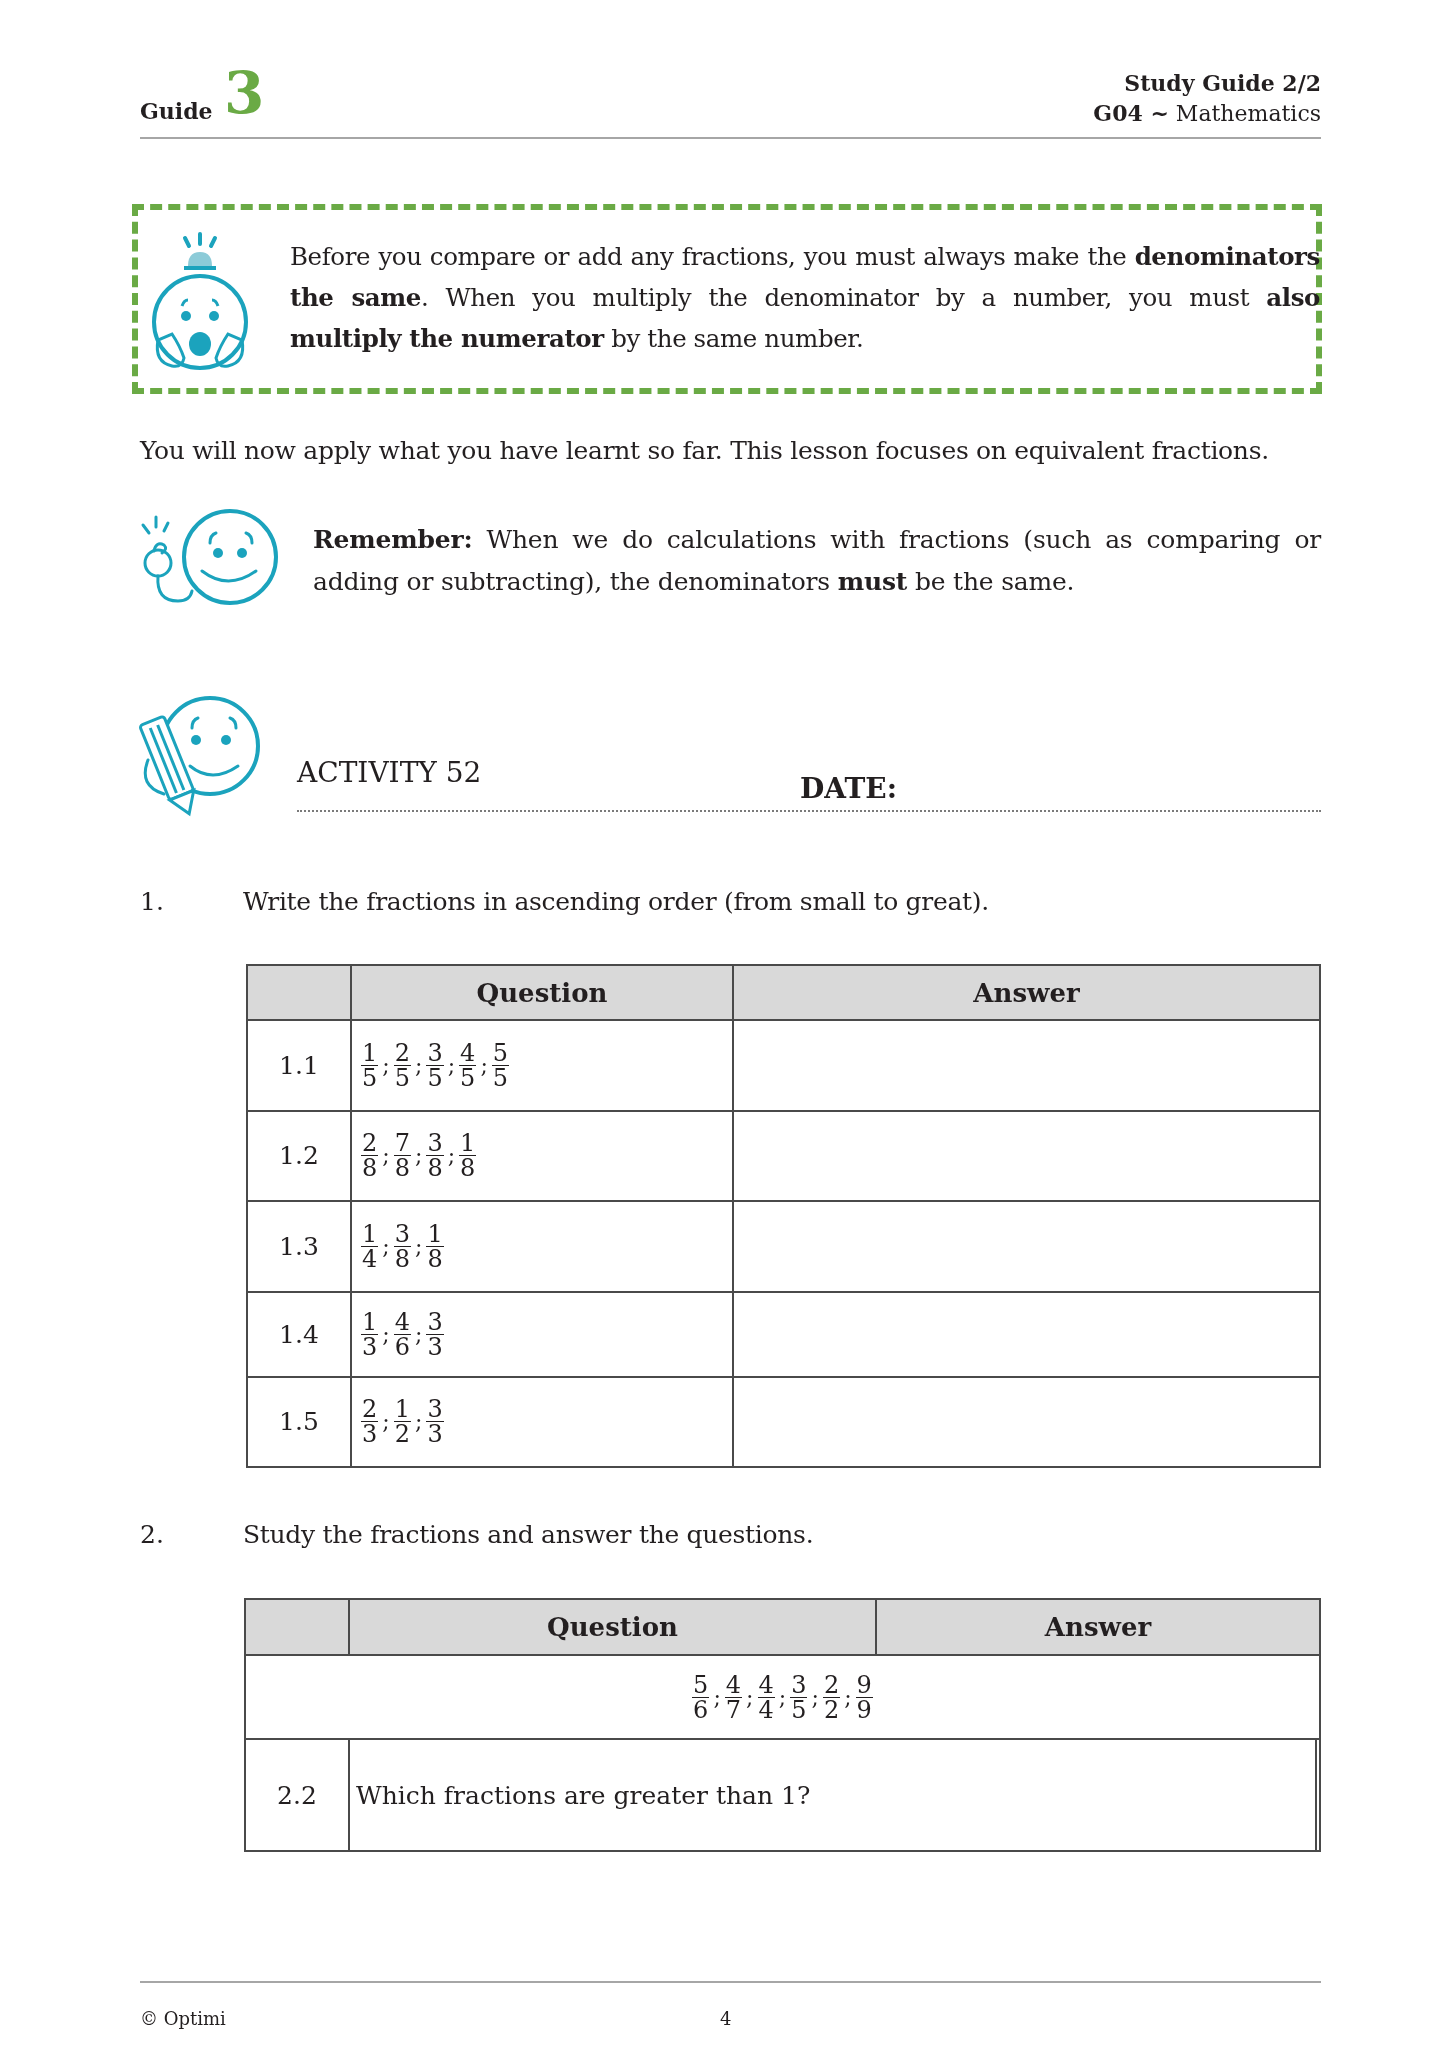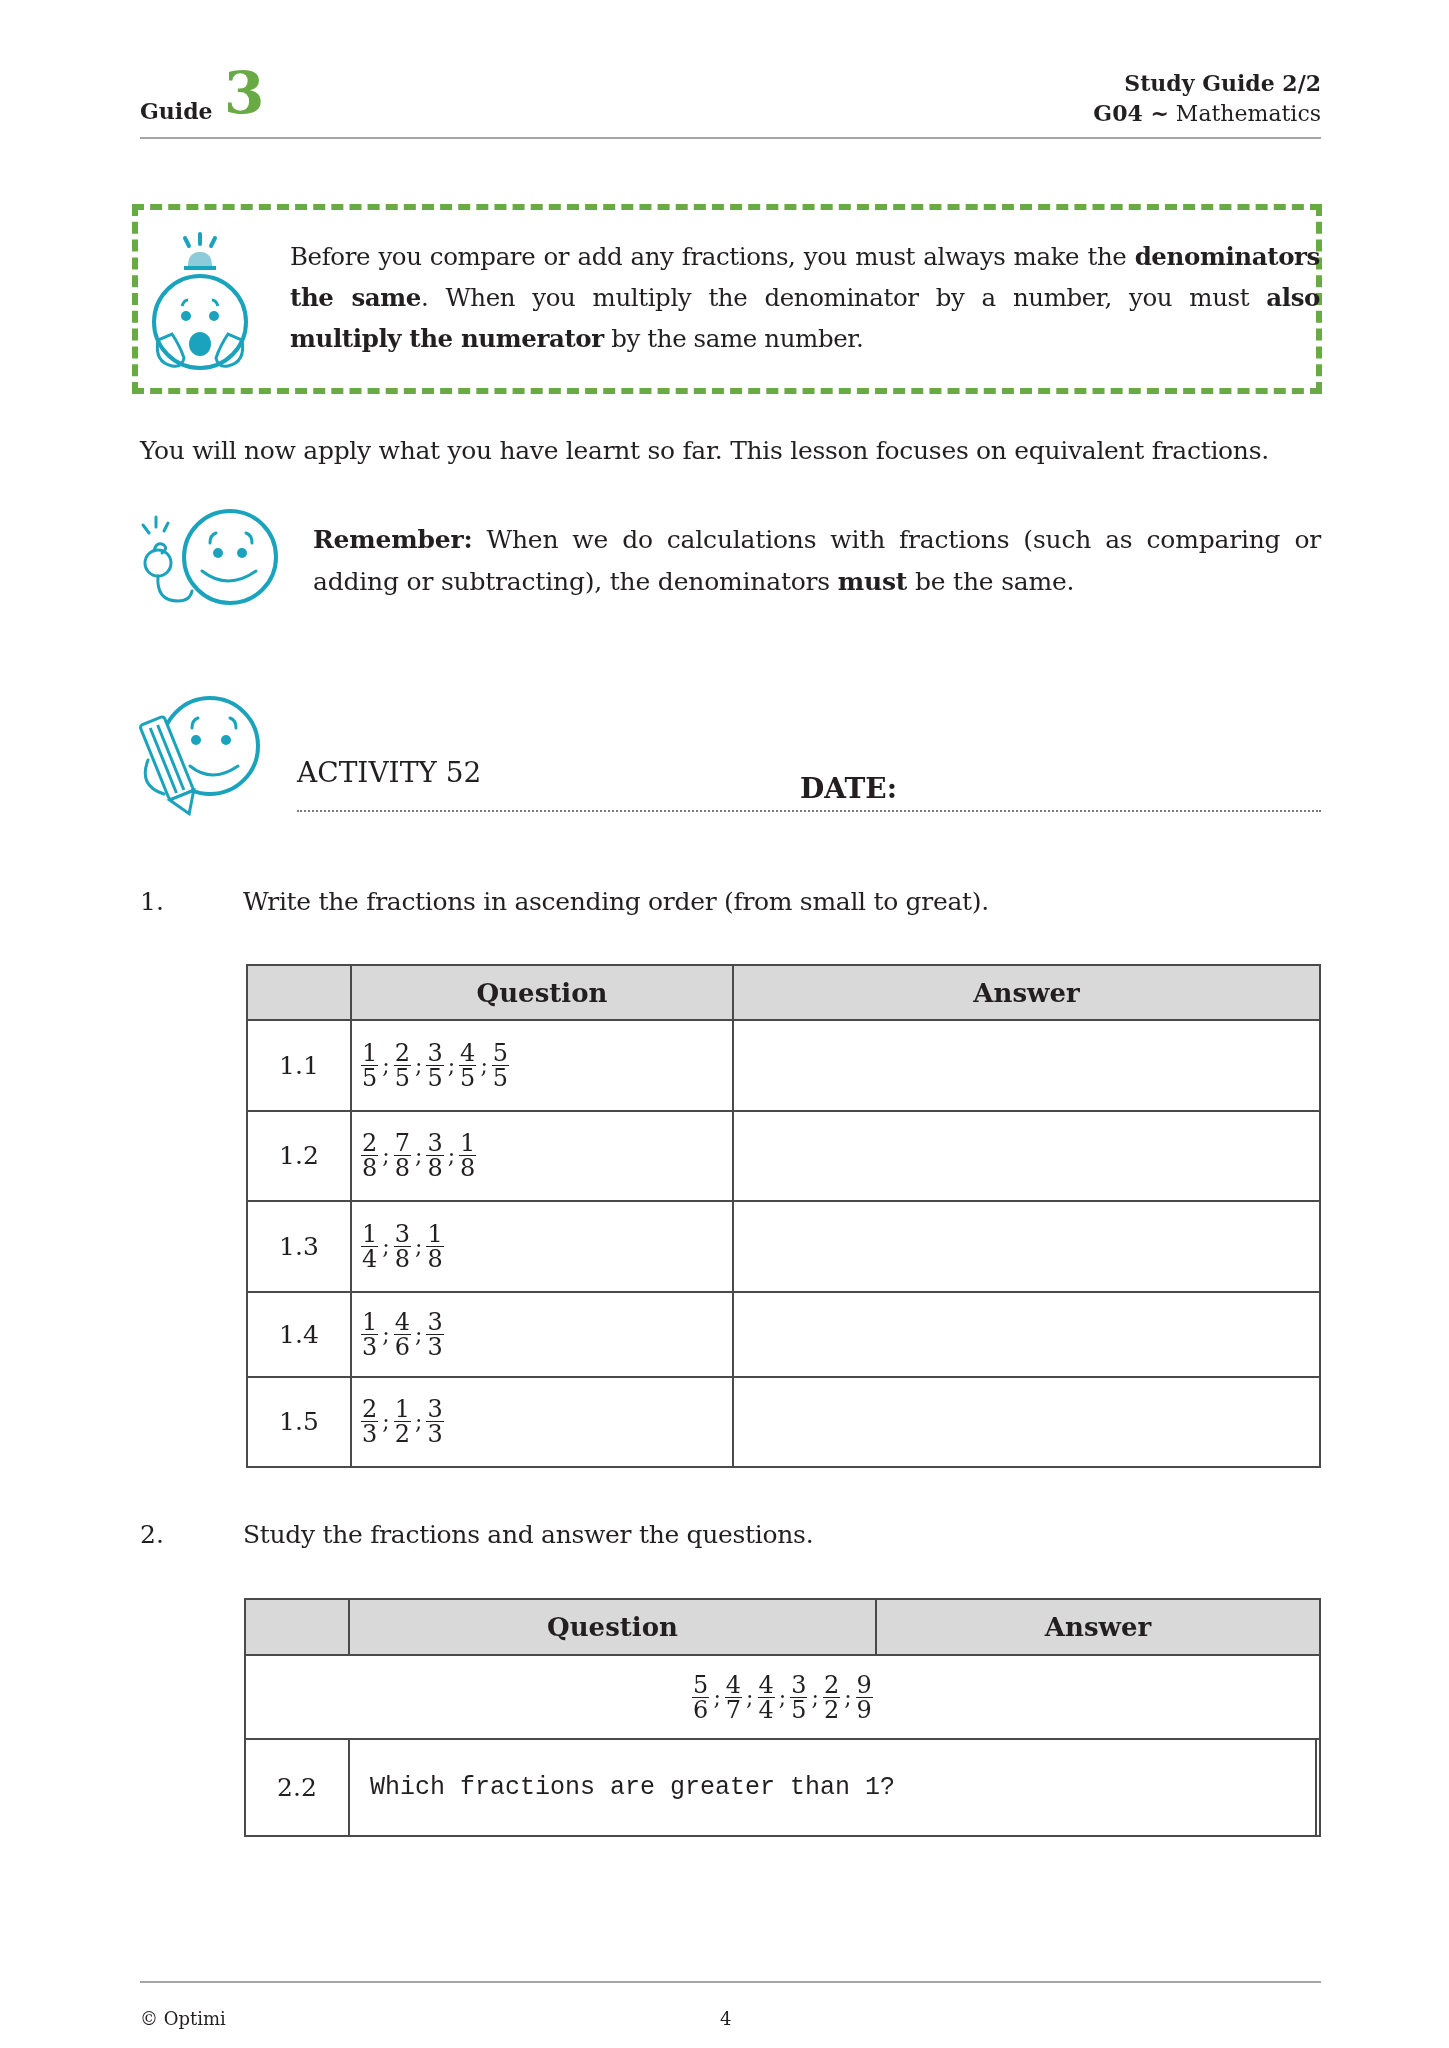--- a/index.html
+++ b/index.html
@@ -252,23 +252,23 @@
             <span class="n">3</span>
             <span class="d">5</span>
           </span><span class="sep">;</span><span class="frac">
             <span class="n">2</span>
             <span class="d">2</span>
           </span><span class="sep">;</span><span class="frac">
             <span class="n">9</span>
             <span class="d">9</span>
           </span></td>
     </tr>
-    <tr style="height:97px;">
+    <tr style="height:112px;">
       <td class="rownum">2.2</td>
-      <td style="padding-left:20px;font-family:Liberation Mono, monospace;">Which fractions are greater than 1?</td>
+      <td style="padding-left:6px;">Which fractions are greater than 1?</td>
       <td></td>
     </tr>
   </tbody>
 </table>
 
 <div class="abs footer-line"></div>
 <div class="abs footer-left">© Optimi</div>
 <div class="abs footer-page">4</div>
 
 </body></html>

